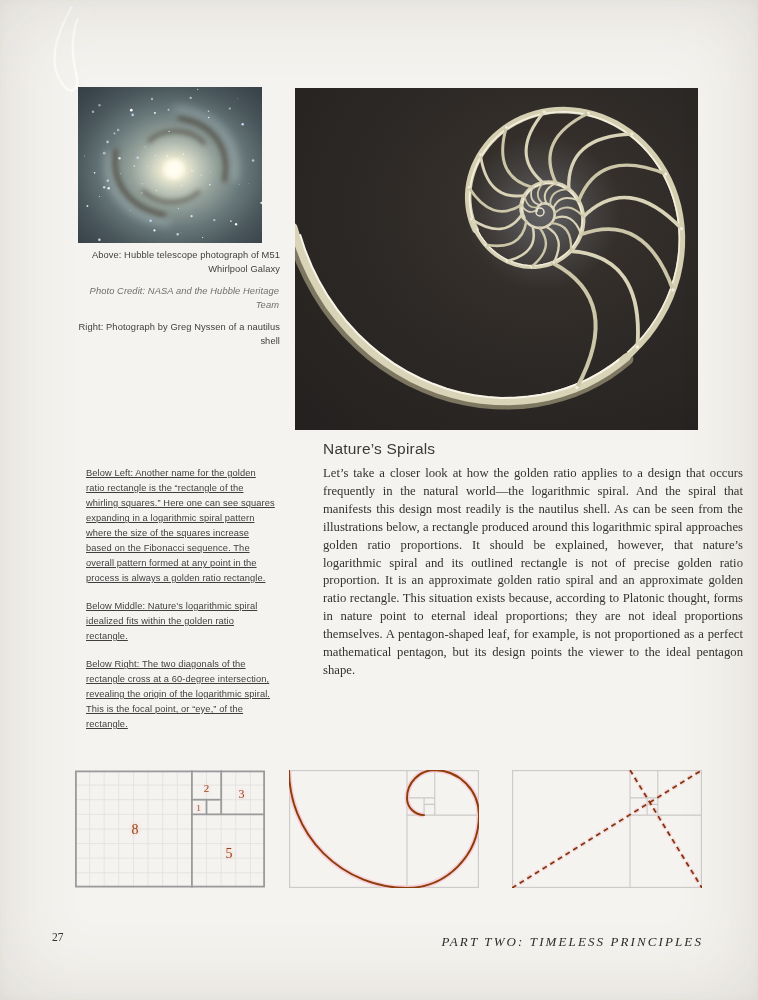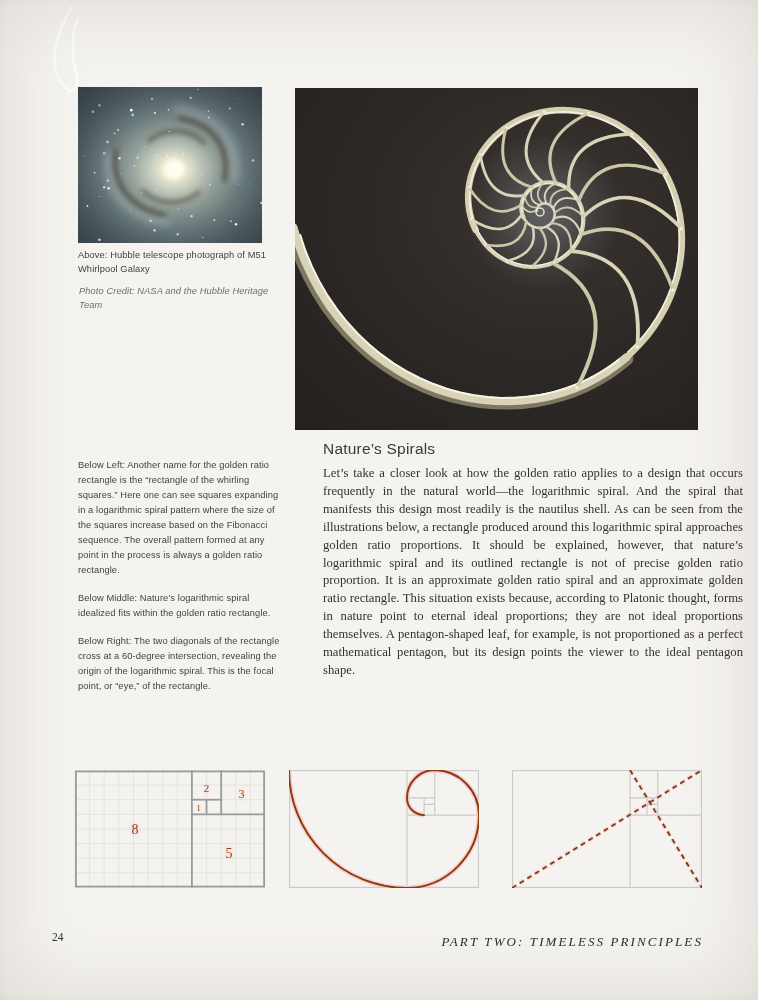--- a/index.html
+++ b/index.html
@@ -11,26 +11,26 @@
   .page::after{
     content:"";position:absolute;inset:0;pointer-events:none;
     box-shadow:inset 0 0 80px rgba(96,86,74,.16), inset 0 0 10px rgba(120,110,100,.05);
   }
   .abs{position:absolute;}
   
   .galaxy{left:78px;top:87px;width:184px;height:156px;}
   .shell{left:295px;top:88px;width:403px;height:342px;}
   .galaxy svg,.shell svg,.diagram svg,.hair svg{display:block;width:100%;height:100%;}
   
-  .cap{left:78px;top:249px;width:202px;color:#3f3f40;font-size:9.3px;line-height:13.5px;letter-spacing:.1px;}
+  .cap{left:78px;top:249px;width:202px;color:#3f3f40;font-size:9.3px;line-height:13.5px;letter-spacing:.1px;text-align:right;}
   .cap p{margin:0;}
   .cap .credit{font-style:italic;color:#6f6f6d;margin:9px 1px;}
   
   .sidecap{left:78px;top:458px;width:206px;color:#3f3f40;font-size:9.3px;line-height:15px;letter-spacing:.1px;}
-  .sidecap p{margin:0;}
+  .sidecap p{margin:8px;text-decoration:underline;}
   .sidecap p + p{margin-top:13px;}
   
   .article{left:290px;top:440px;width:420px;color:#33322f;margin-left:33px;}
   .article h1{font-size:15.5px;font-weight:normal;letter-spacing:.2px;color:#3a3a3a;margin:0 0 7px 0;}
   .article .body{font-family:"Liberation Serif",serif;font-size:12.7px;line-height:17.9px;text-align:justify;}
   
   .diagram{top:770px;width:190px;height:118px;}
   .d1{left:75px;}
   .d2{left:289px;}
   .d3{left:512px;}
@@ -218,20 +218,21 @@
           <path d="M229.6,107.7 Q231.8,121.1 242.7,119.3" fill="none" stroke="#ccc6a9" stroke-width="1.69" stroke-linecap="round"></path>
           <path d="M226.4,117.2 Q233.3,127.7 241.7,122.0" fill="none" stroke="#d9d3b8" stroke-width="1.63" stroke-linecap="round"></path>
           <circle cx="245" cy="124" r="4" fill="none" stroke="#e8e3cc" stroke-width="1.5"></circle>
         </g>
     </svg>
   </div>
 
   <div class="abs cap">
     <p>Above: Hubble telescope photograph of M51 Whirlpool Galaxy</p>
     <p class="credit">Photo Credit: NASA and the Hubble Heritage Team</p>
+    <p>Right: Photograph by Greg Nyssen of a nautilus shell</p>
   </div>
 
   <div class="abs sidecap">
     <p>Below Left: Another name for the golden ratio rectangle is the “rectangle of the whirling squares.” Here one can see squares expanding in a logarithmic spiral pattern where the size of the squares increase based on the Fibonacci sequence. The overall pattern formed at any point in the process is always a golden ratio rectangle.</p>
     <p>Below Middle: Nature’s logarithmic spiral idealized fits within the golden ratio rectangle.</p>
     <p>Below Right: The two diagonals of the rectangle cross at a 60-degree intersection, revealing the origin of the logarithmic spiral. This is the focal point, or “eye,” of the rectangle.</p>
   </div>
 
   <div class="abs article">
     <h1>Nature’s Spirals</h1>
@@ -276,16 +277,16 @@
         <rect x="0.6" y="0.6" width="188.8" height="116.8"></rect>
         <path d="M118,0 V118 M118,45.1 H190 M145.8,0 V45.1 M118,27.9 H145.8 M135.1,27.9 V45.1 M135.1,34.4 H145.8"></path>
       </g>
       <g fill="none">
         <path d="M0,118 L190,0 M118,0 L190,118" stroke="#f5c3d0" stroke-width="4.2" stroke-dasharray="5 4" opacity="0.8"></path>
         <path d="M0,118 L190,0 M118,0 L190,118" stroke="#7d3408" stroke-width="1.7" stroke-dasharray="5 4"></path>
       </g>
     </svg>
   </div>
 
-  <div class="abs pagenum">24</div>
+  <div class="abs pagenum">27</div>
   <div class="abs runfoot">PART TWO: TIMELESS PRINCIPLES</div>
 
 </div>
 
 </body></html>

